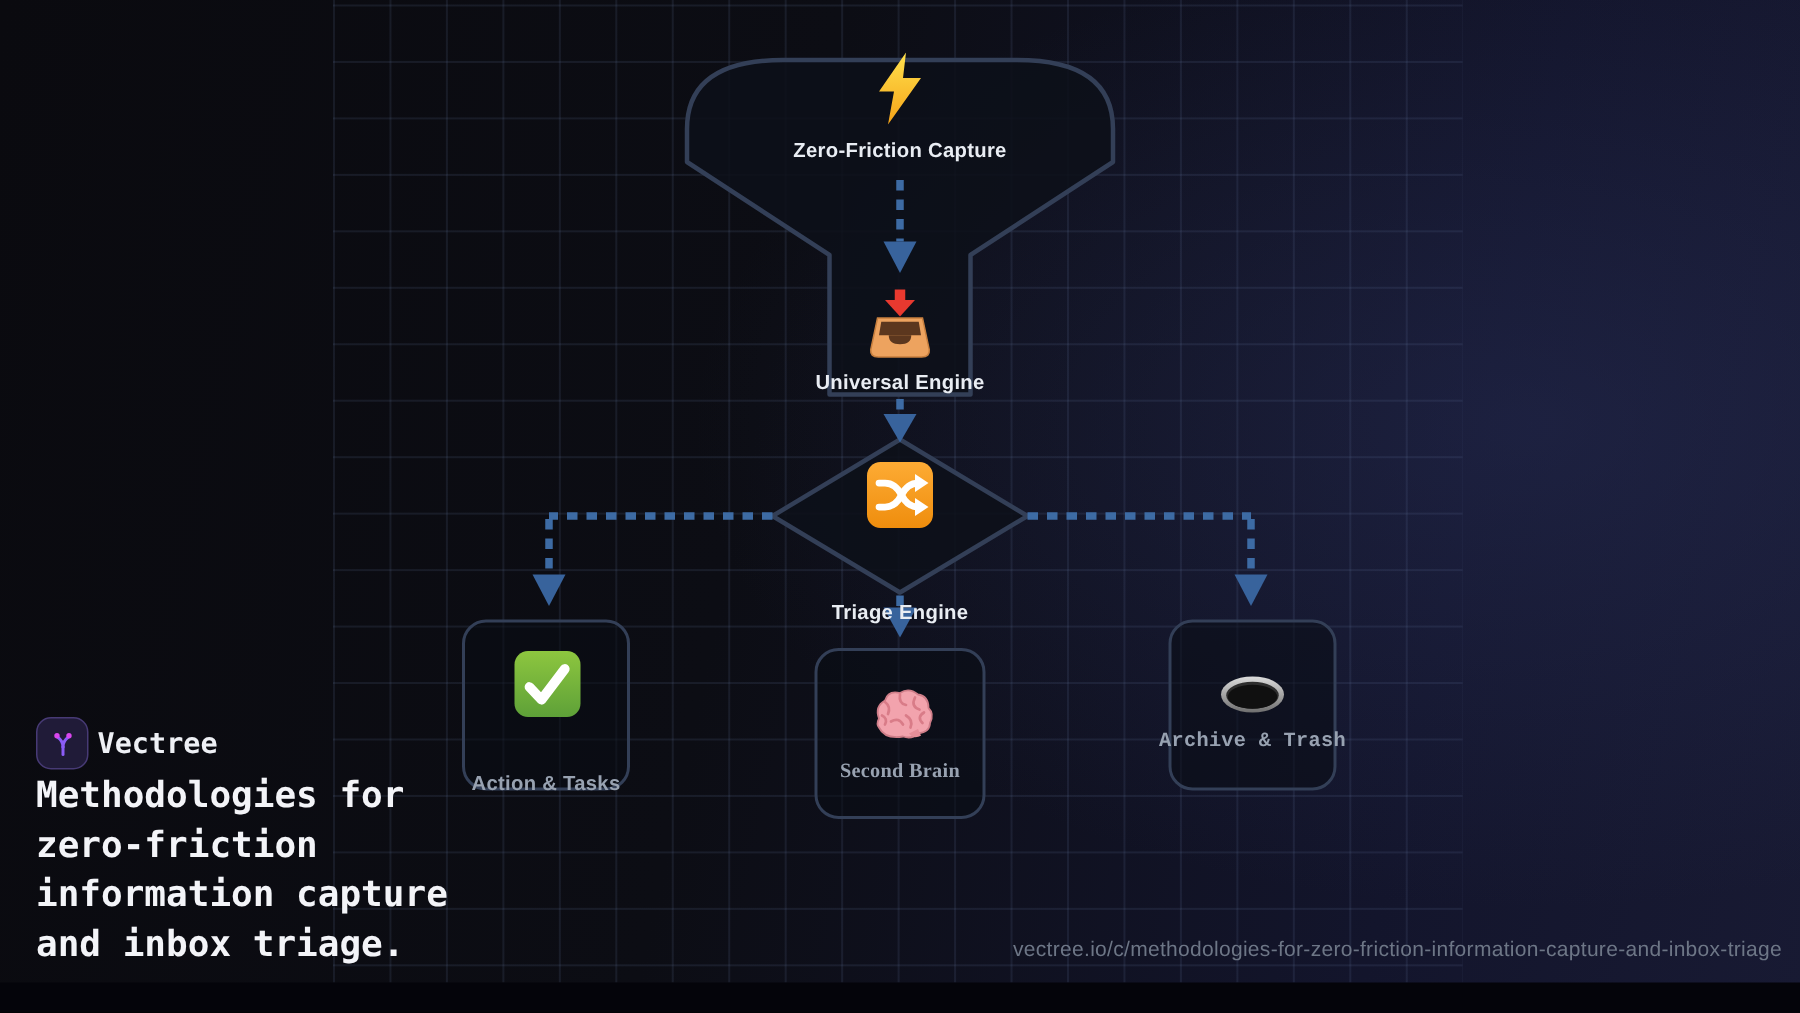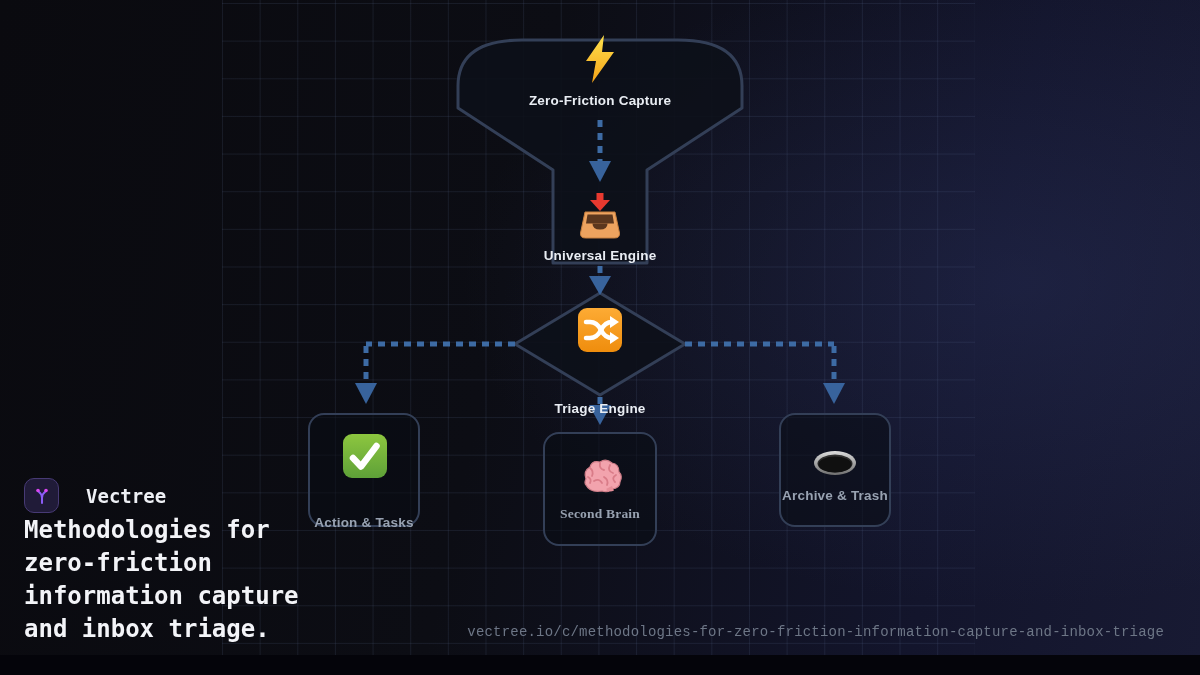--- a/index.html
+++ b/index.html
@@ -24,37 +24,37 @@
     position:absolute;transform:translate(-50%,-50%);
     font-size:13.5px;font-weight:bold;letter-spacing:.2px;white-space:nowrap;
   }
   .node-label.bright{color:#e9edf3;}
   .node-label.muted{color:#98a2b1;}
   .card-node{
     position:absolute;border:2.5px solid #333f57;border-radius:16px;
     background:rgba(10,13,20,0.55);box-sizing:border-box;
   }
   .icon{position:absolute;}
-  .brand-row{position:absolute;left:24px;top:478px;display:flex;align-items:center;gap:27px;}
+  .brand-row{position:absolute;left:24px;top:478px;display:flex;align-items:center;gap:6px;}
   .logo-badge{
     width:35px;height:35px;border-radius:10px;background:#201b38;
     border:1.5px solid #473a75;display:flex;align-items:center;justify-content:center;
     box-sizing:border-box;
   }
   .brand-name{
     font-family:"DejaVu Sans Mono",monospace;font-weight:bold;font-size:19px;color:#eef0f5;
   }
   .headline{
     position:absolute;left:24px;top:514px;width:470px;
     font-family:"DejaVu Sans Mono",monospace;font-weight:bold;
     font-size:24px;line-height:33px;color:#f3f4f8;white-space:pre-line;
   }
   .footer-url{
-    position:absolute;right:36px;top:624px;
-    font-family:Liberation Mono, monospace;font-size:14px;color:#6d7686;letter-spacing:.2px;
+    position:absolute;right:12px;top:624px;
+    font-family:Liberation Sans, sans-serif;font-size:14px;color:#6d7686;letter-spacing:.2px;
   }
 </style>
 </head>
 <body>
 
 <div class="card">
 
   <div class="grid"></div>
 
   <svg class="flow" width="1200" height="675" viewBox="0 0 1200 675">
@@ -146,21 +146,21 @@
     <ellipse cx="22" cy="14" rx="21" ry="12" fill="url(#rimG)"></ellipse>
     <ellipse cx="22" cy="14.5" rx="17.5" ry="9" fill="#2e2e2e"></ellipse>
     <ellipse cx="22" cy="15.5" rx="16.5" ry="8" fill="#101010"></ellipse>
   </svg>
 
   <div class="node-label bright" style="left:600px;top:100px;">Zero-Friction Capture</div>
   <div class="node-label bright" style="left:600px;top:255px;">Universal Engine</div>
   <div class="node-label bright" style="left:600px;top:380px;margin-top:28px;">Triage Engine</div>
   <div class="node-label muted" style="left:364px;top:522px;">Action &amp; Tasks</div>
   <div class="node-label muted" style="left:600px;top:514px;font-family:Liberation Serif, serif;">Second Brain</div>
-  <div class="node-label muted" style="left:835px;top:495px;">Archive &amp; Trash</div>
+  <div class="node-label muted" style="left:835px;top:495px;font-family:Liberation Mono, monospace;">Archive &amp; Trash</div>
 
   <div class="brand-row">
     <div class="logo-badge">
       <svg width="22" height="22" viewBox="0 0 22 22">
         <g fill="none" stroke="#8b5cf6" stroke-width="2" stroke-linecap="round">
           <path d="M11,18 V13"></path>
           <path d="M11,13 Q11,9 7.5,6.5"></path>
           <path d="M11,13 Q11,9 14.5,6.5"></path>
         </g>
         <circle cx="7" cy="5.5" r="1.8" fill="#d946ef"></circle>

